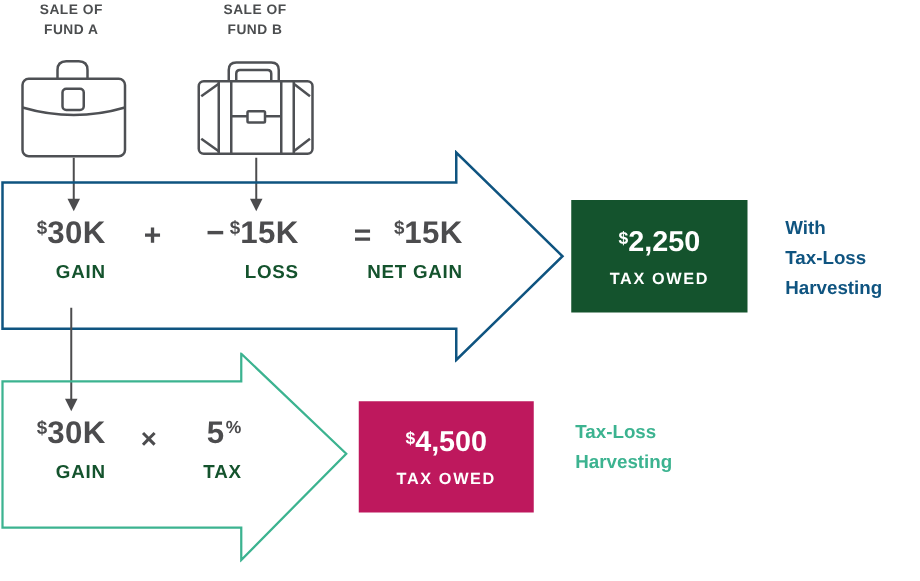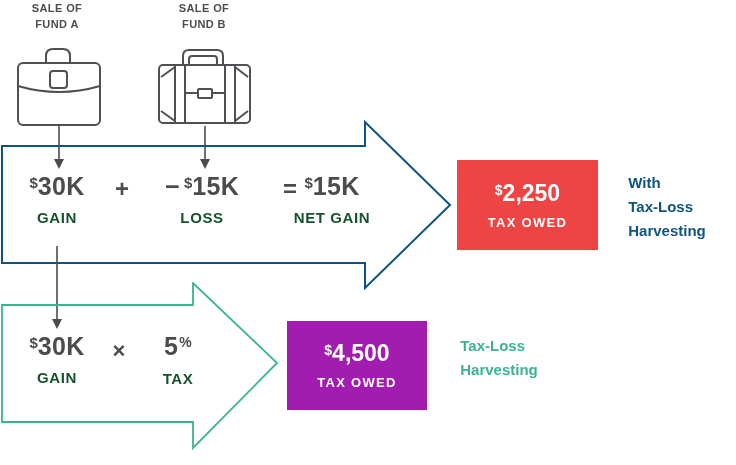--- a/index.html
+++ b/index.html
@@ -7,34 +7,34 @@
     position:relative;width:736px;height:465px;background:#fff;
     font-family:"Liberation Sans",sans-serif;overflow:hidden;
   }
   svg{position:absolute;display:block;}
   
   .fund-title{
     position:absolute;top:0;transform:translateX(-50%);text-align:center;
     font-size:11px;font-weight:bold;color:#4b4d4f;line-height:16px;letter-spacing:.4px;
   }
   
-  .stat{position:absolute;transform:translateX(-50%);text-align:center;white-space:nowrap;}
+  .stat{position:absolute;transform:translateX(-50%);text-align:right;white-space:nowrap;}
   .num{font-size:25px;font-weight:bold;color:#4c4c4e;letter-spacing:.3px;line-height:25px;}
   .cur{font-size:15px;position:relative;top:-7px;letter-spacing:0;}
   .minus{margin-right:4px;}
   .pct{font-size:14px;position:relative;top:-8px;margin-left:1px;}
   .sublabel{margin-top:8px;font-size:15px;font-weight:bold;color:#14532d;letter-spacing:.6px;line-height:15px;}
   .op{position:absolute;transform:translateX(-50%);font-size:24px;font-weight:bold;color:#4c4c4e;line-height:25px;}
   
   .result-box{
     position:absolute;display:flex;flex-direction:column;align-items:center;justify-content:center;
     color:#fff;font-weight:bold;text-align:center;
   }
-  .result-box.navy{background:#ef4444;}
-  .result-box.green{background:#a21caf;}
+  .result-box.navy{background:#14532d;}
+  .result-box.green{background:#be185d;}
   .result-amount{font-size:23px;line-height:23px;}
   .result-cur{font-size:14px;position:relative;top:-6px;}
   .result-label{font-size:13px;letter-spacing:1.3px;margin-top:8px;line-height:13px;}
   
   .caption{
     position:absolute;transform:translateX(-50%);
     font-weight:bold;font-size:15px;line-height:24px;white-space:nowrap;
   }
   .caption.navy{color:#0f5480;}
   .caption.green{color:#3cb390;line-height:23.5px;}

